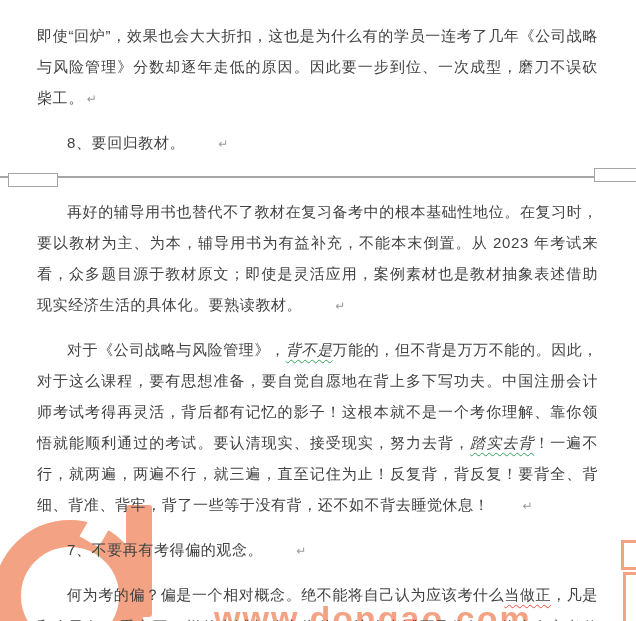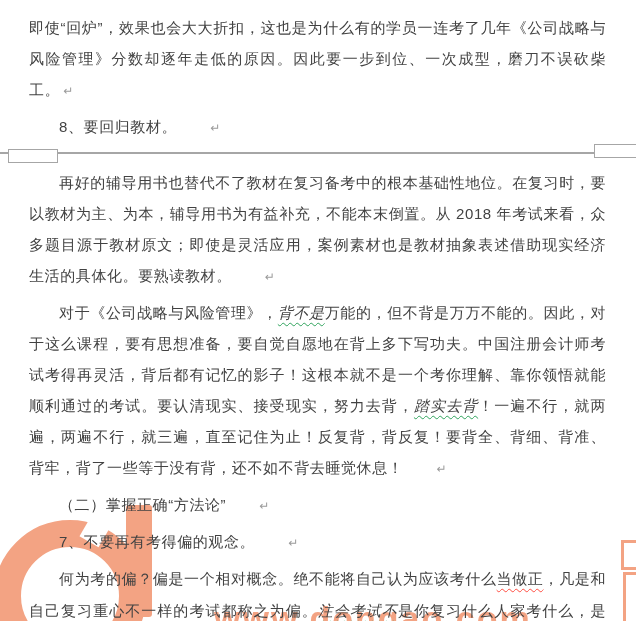--- a/index.html
+++ b/index.html
@@ -52,21 +52,21 @@
     border: 3px solid #f5b096; border-right: none; background: #fff;
   }
 
   
   .doc-body {
     position: relative; z-index: 1;
     padding: 8px 26px 0 25px;
     font-size: 15px; line-height: 31px; letter-spacing: 0.6px;
     text-align: justify; color: #424242;
   }
-  p.para { margin: 4px; padding: 0; }
+  p.para { margin: 12px; padding: 0; }
   p.indent { text-indent: 2em; }
 
   .sq-green, .sq-red {
     text-decoration-line: underline;
     text-decoration-style: wavy;
     text-decoration-thickness: 1px;
     text-underline-offset: 4px;
   }
   .sq-green { text-decoration-color: #2fa35c; font-style: italic; }
   .sq-red   { text-decoration-color: #ff4e42; }
@@ -111,20 +111,19 @@
   </div>
 
   <div class="doc-body" style="color: rgb(66, 66, 66);">
       <p class="para"><span>即使“回炉”，效果也会大大折扣，这也是为什么有的学员一连考了几年《公司战略与风险管理》分数却逐年走低的原因。因此要一步到位、一次成型，磨刀不误砍柴工。</span><span class="pilcrow">↵</span></p>
       <p class="para indent"><span>8、要回归教材。</span><span class="pilcrow">↵</span></p>
       <div class="page-break">
         <div class="pb-line" style="background: rgb(166, 166, 166);"></div>
         <div class="pb-rect-left" style="border-color: rgb(166, 166, 166);"></div>
         <div class="pb-rect-right" style="border-color: rgb(166, 166, 166);"></div>
       </div>
-      <p class="para indent"><span>再好的辅导用书也替代不了教材在复习备考中的根本基础性地位。在复习时，要以教材为主、为本，辅导用书为有益补充，不能本末倒置。从 2018 年考试来看，众多题目源于教材原文；即使是灵活应用，案例素材也是教材抽象表述借助现实经济生活的具体化。要熟读教材。</span><span class="pilcrow">↵</span></p>
+      <p class="para indent"><span>再好的辅导用书也替代不了教材在复习备考中的根本基础性地位。在复习时，要以教材为主、为本，辅导用书为有益补充，不能本末倒置。从 2023 年考试来看，众多题目源于教材原文；即使是灵活应用，案例素材也是教材抽象表述借助现实经济生活的具体化。要熟读教材。</span><span class="pilcrow">↵</span></p>
       <p class="para indent"><span>对于《公司战略与风险管理》，</span><span class="sq-green" style="text-decoration-color: rgb(47, 163, 92);">背不是</span><span>万能的，但不背是万万不能的。因此，对于这么课程，要有思想准备，要自觉自愿地在背上多下写功夫。中国注册会计师考试考得再灵活，背后都有记忆的影子！这根本就不是一个考你理解、靠你领悟就能顺利通过的考试。要认清现实、接受现实，努力去背，</span><span class="sq-green" style="text-decoration-color: rgb(47, 163, 92);">踏实去背</span><span>！一遍不行，就两遍，两遍不行，就三遍，直至记住为止！反复背，背反复！要背全、背细、背准、背牢，背了一些等于没有背，还不如不背去睡觉休息！</span><span class="pilcrow">↵</span></p>
-      <p class="para indent"><span>（二）掌握正确“方法论”</span><span class="pilcrow">↵</span></p>
       <p class="para indent"><span>7、不要再有考得偏的观念。</span><span class="pilcrow">↵</span></p>
       <p class="para indent"><span>何为考的偏？偏是一个相对概念。绝不能将自己认为应该考什么</span><span class="sq-red" style="text-decoration-color: rgb(255, 78, 66); font-family: Liberation Serif, serif;">当做正</span><span>，凡是和自己复习重心不一样的考试都称之为偏。</span><span class="sq-green" style="text-decoration-color: rgb(47, 163, 92);">注会考试不</span><span>是你复习什么人家考什么，是人家考什么，你去复习什么。人为刀俎我为鱼肉，一定要摆正自己的位置。在矮檐下，要学会低头！封面以</span></p>
     </div>
 
 </div>
 
 </body></html>

